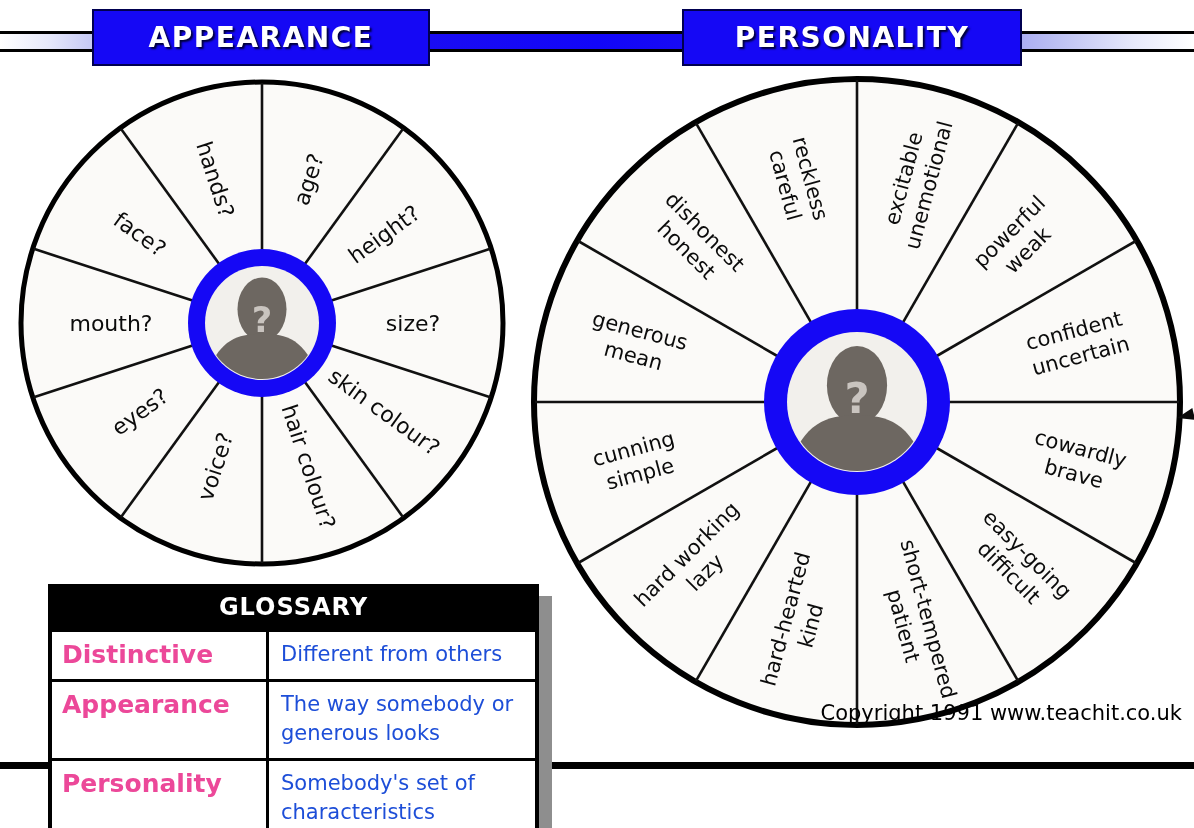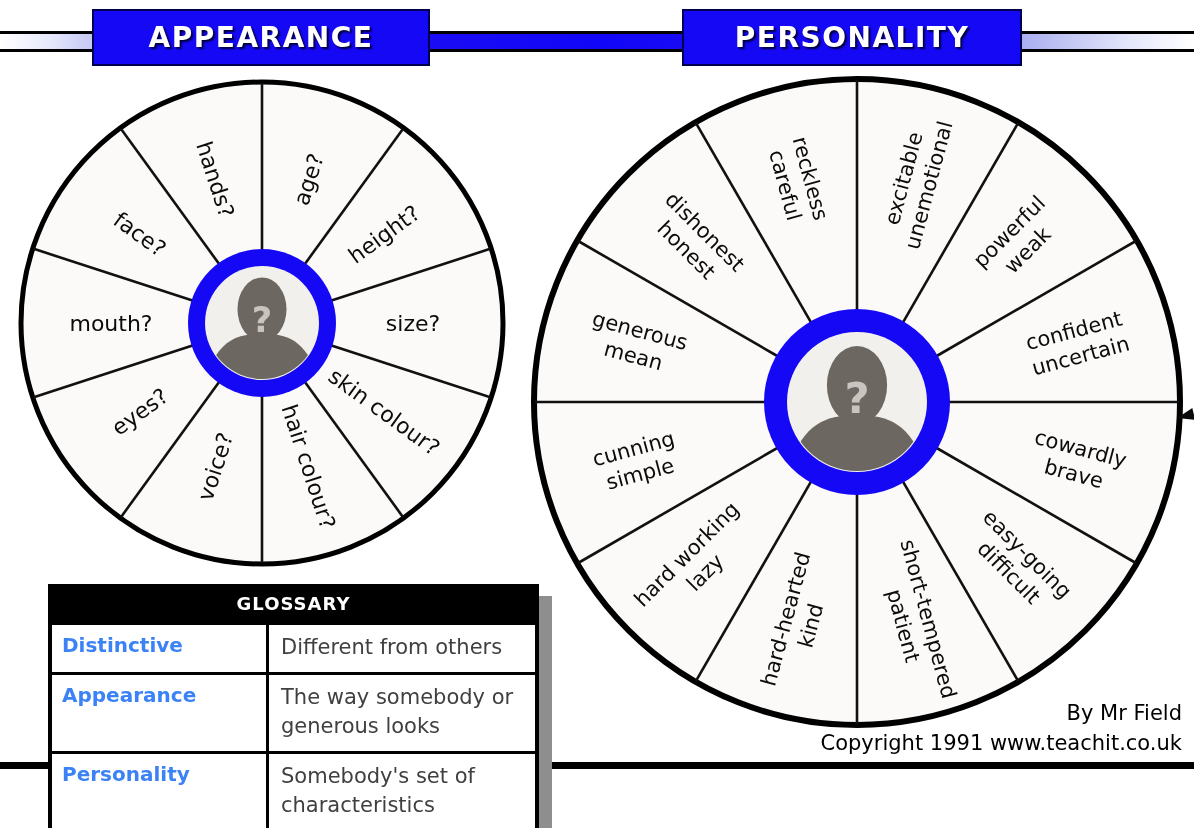--- a/index.html
+++ b/index.html
@@ -34,28 +34,28 @@
 
   
   table.glossary{
     position:absolute; left:48px; top:584px; z-index:2;
     border-collapse:collapse; background:#ffffff;
     border:4px solid #000;
     box-shadow:13px 12px 0 #8e8e8e;
     font-family:"DejaVu Sans", sans-serif;
   }
   table.glossary th{
-    background:#000; color:#fff; font-size:18px; letter-spacing:1px;
+    background:#000; color:#fff; font-size:24px; letter-spacing:1px;
     padding:5px 8px 7px; border:4px solid #000; text-align:center;
   }
   table.glossary td{
     border:3px solid #000; vertical-align:top; background:#fff;
   }
-  td.term{ width:196px; font-weight:bold; font-size:20px; color:#3b82f6; padding:8px 8px 10px 10px; }
-  td.def{  width:246px; font-size:21px; color:#404040; padding:8px 8px 10px 12px; line-height:29px; }
+  td.term{ width:196px; font-weight:bold; font-size:25px; color:#ec4899; padding:8px 8px 10px 10px; }
+  td.def{  width:246px; font-size:21px; color:#1d4ed8; padding:8px 8px 10px 12px; line-height:29px; }
 
   .credits{
     position:absolute; right:12px; top:698px; text-align:right;
     font-size:21px; color:#000; line-height:30px; z-index:2;
   }
 
   .edge-mark{
     position:absolute; right:0px; top:410px; width:0; height:0; z-index:3;
     border-top:6px solid transparent; border-bottom:6px solid transparent;
     border-right:17px solid #0a0a0a; transform:rotate(-14deg);
@@ -169,19 +169,18 @@
         <td class="def">The way somebody or generous looks</td>
       </tr>
       <tr>
         <td class="term">Personality</td>
         <td class="def">Somebody's set of characteristics</td>
       </tr>
     </tbody>
   </table>
 
   <div class="credits">
-    <div>By Mr Field</div>
     <div>Copyright 1991 www.teachit.co.uk</div>
   </div>
 
   <div class="edge-mark"></div>
 
 </div>
 
 </body></html>

